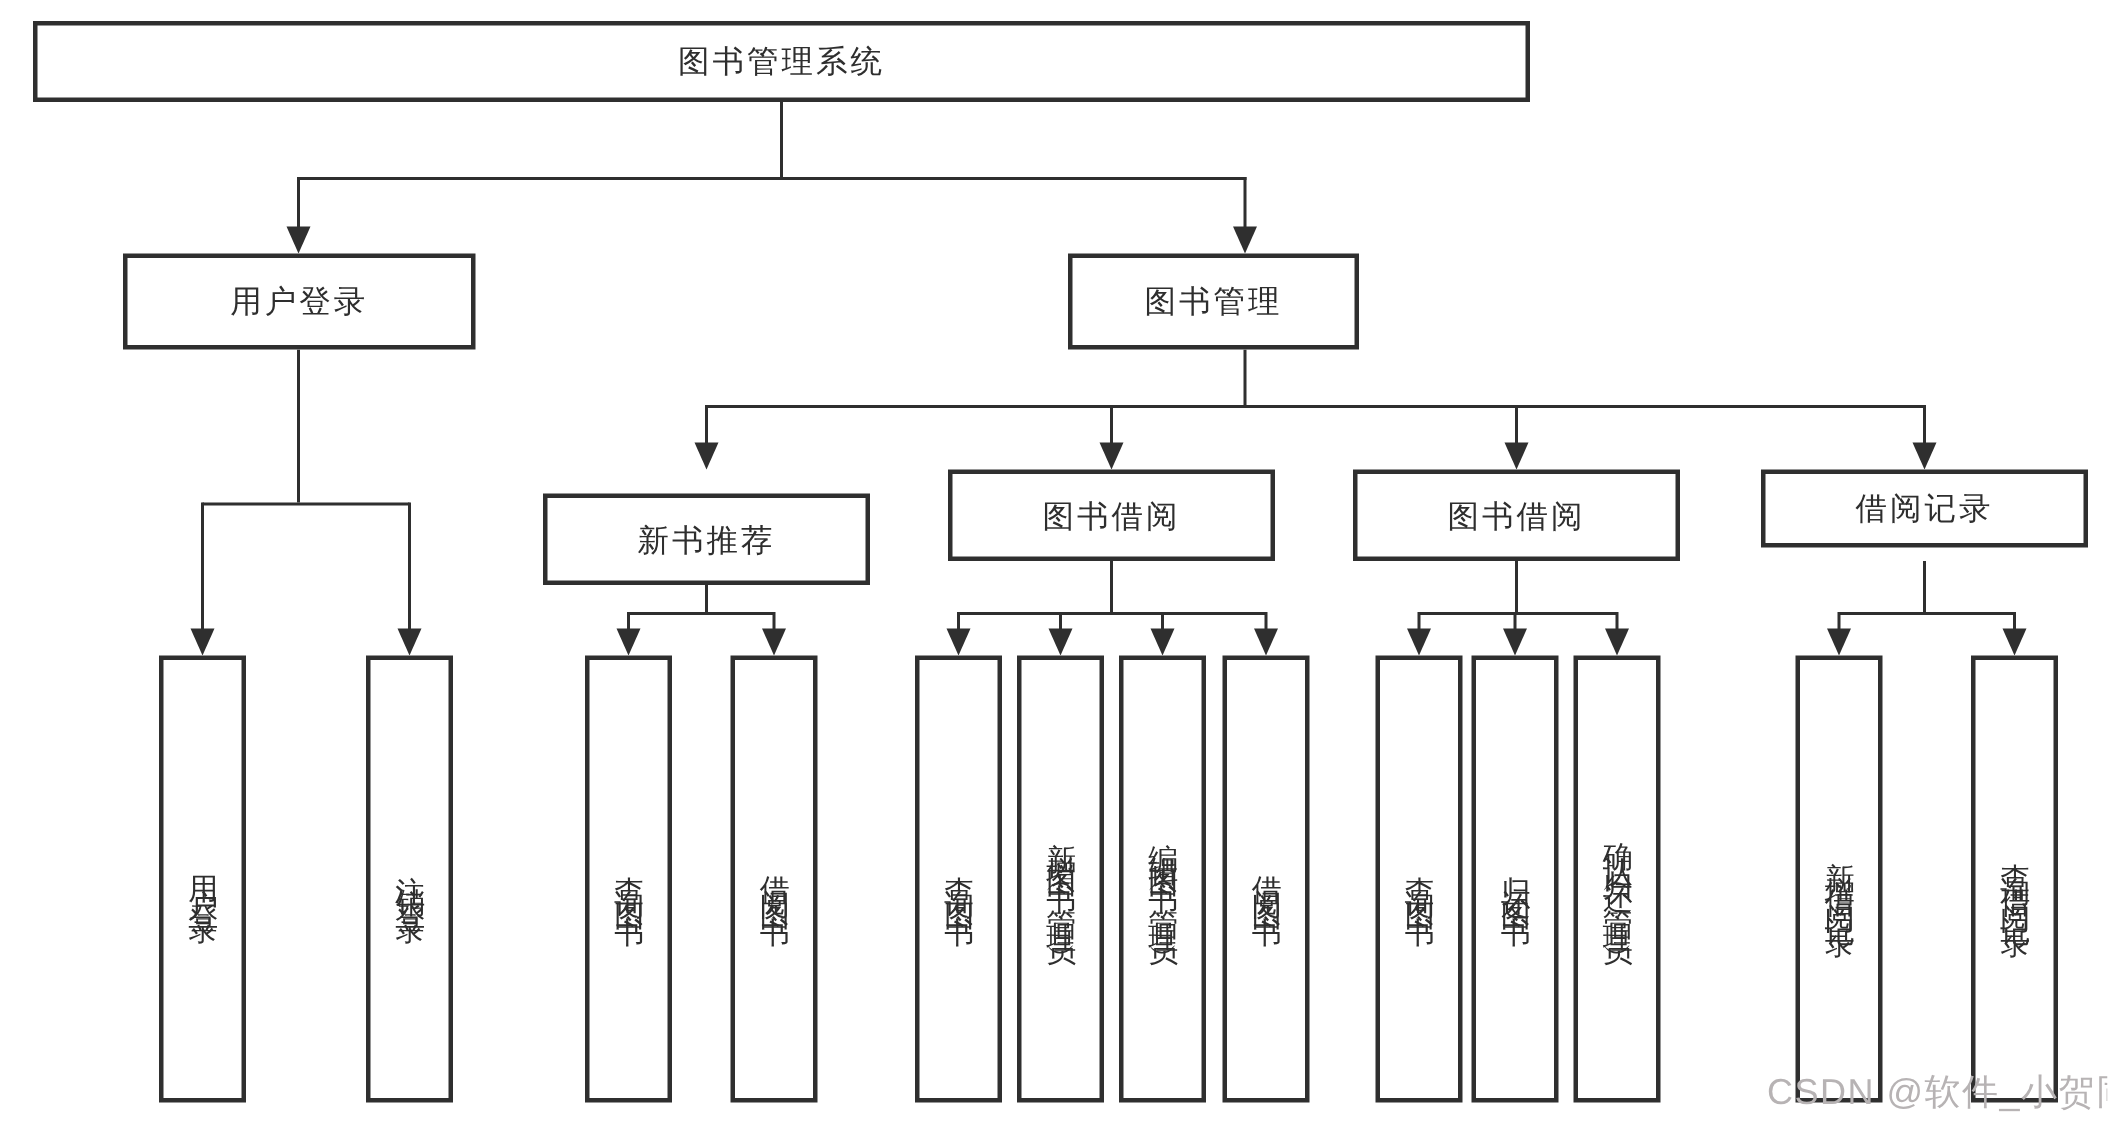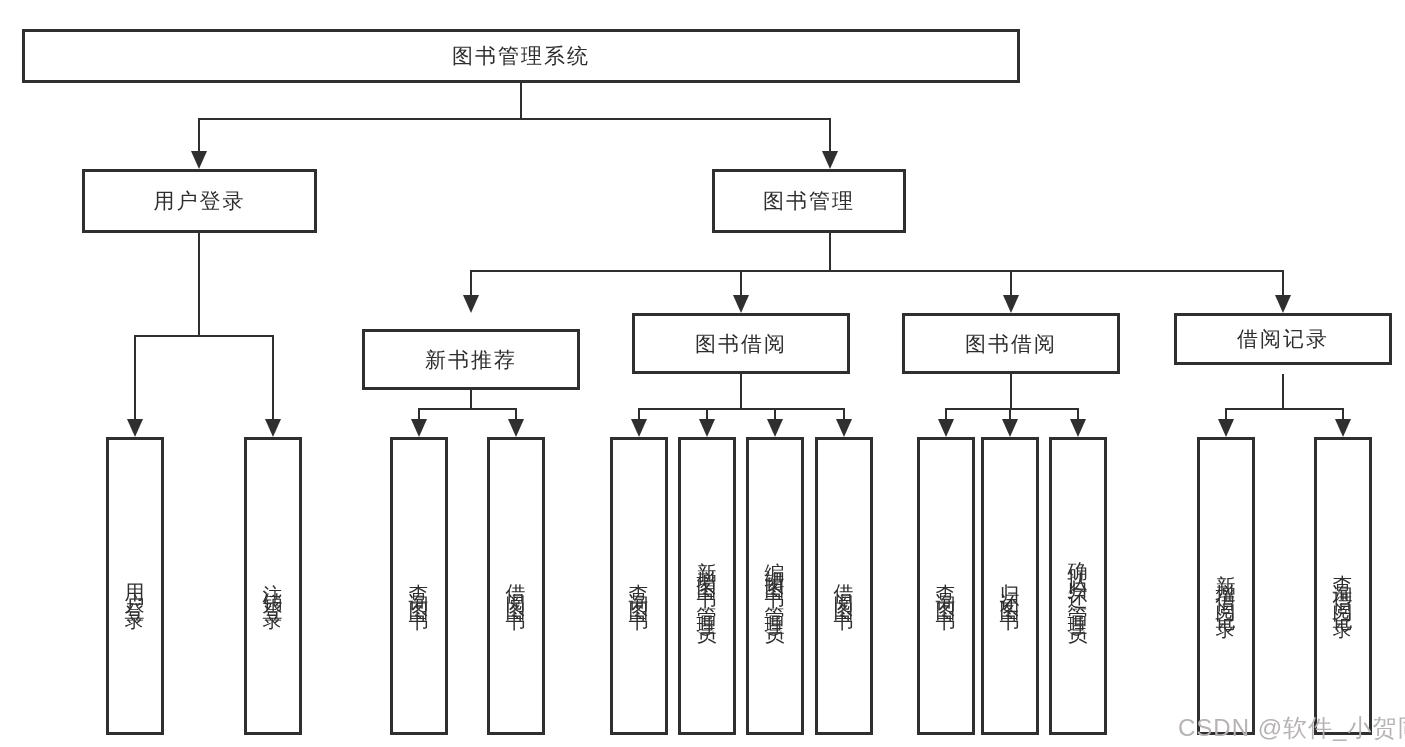--- a/index.html
+++ b/index.html
@@ -81,21 +81,21 @@
   <div class="hl" style="left:946px;top:408px;width:132px;"></div>
   <div class="arrow" style="left:938px;top:408px;height:29px;"></div>
   <div class="arrow" style="left:1002px;top:408px;height:29px;"></div>
   <div class="arrow" style="left:1070px;top:408px;height:29px;"></div>
 
   <div class="vl" style="left:1282px;top:374px;height:34px;"></div>
   <div class="hl" style="left:1226px;top:408px;width:117px;"></div>
   <div class="arrow" style="left:1218px;top:408px;height:29px;"></div>
   <div class="arrow" style="left:1335px;top:408px;height:29px;"></div>
 
-  <div class="node" style="left:22px;top:29px;width:998px;height:54px;">图书管理系统</div>
+  <div class="node" style="left:22px;top:14px;width:998px;height:54px;">图书管理系统</div>
 
   <div class="node" style="left:82px;top:169px;width:235px;height:64px;">用户登录</div>
 
   <div class="node" style="left:712px;top:169px;width:194px;height:64px;">图书管理</div>
 
   <div class="node" style="left:362px;top:313px;width:218px;height:61px;margin-top:16px;">新书推荐</div>
 
   <div class="node" style="left:632px;top:313px;width:218px;height:61px;font-family:Liberation Mono, monospace;">图书借阅</div>
 
   <div class="node" style="left:902px;top:313px;width:218px;height:61px;">图书借阅</div>

